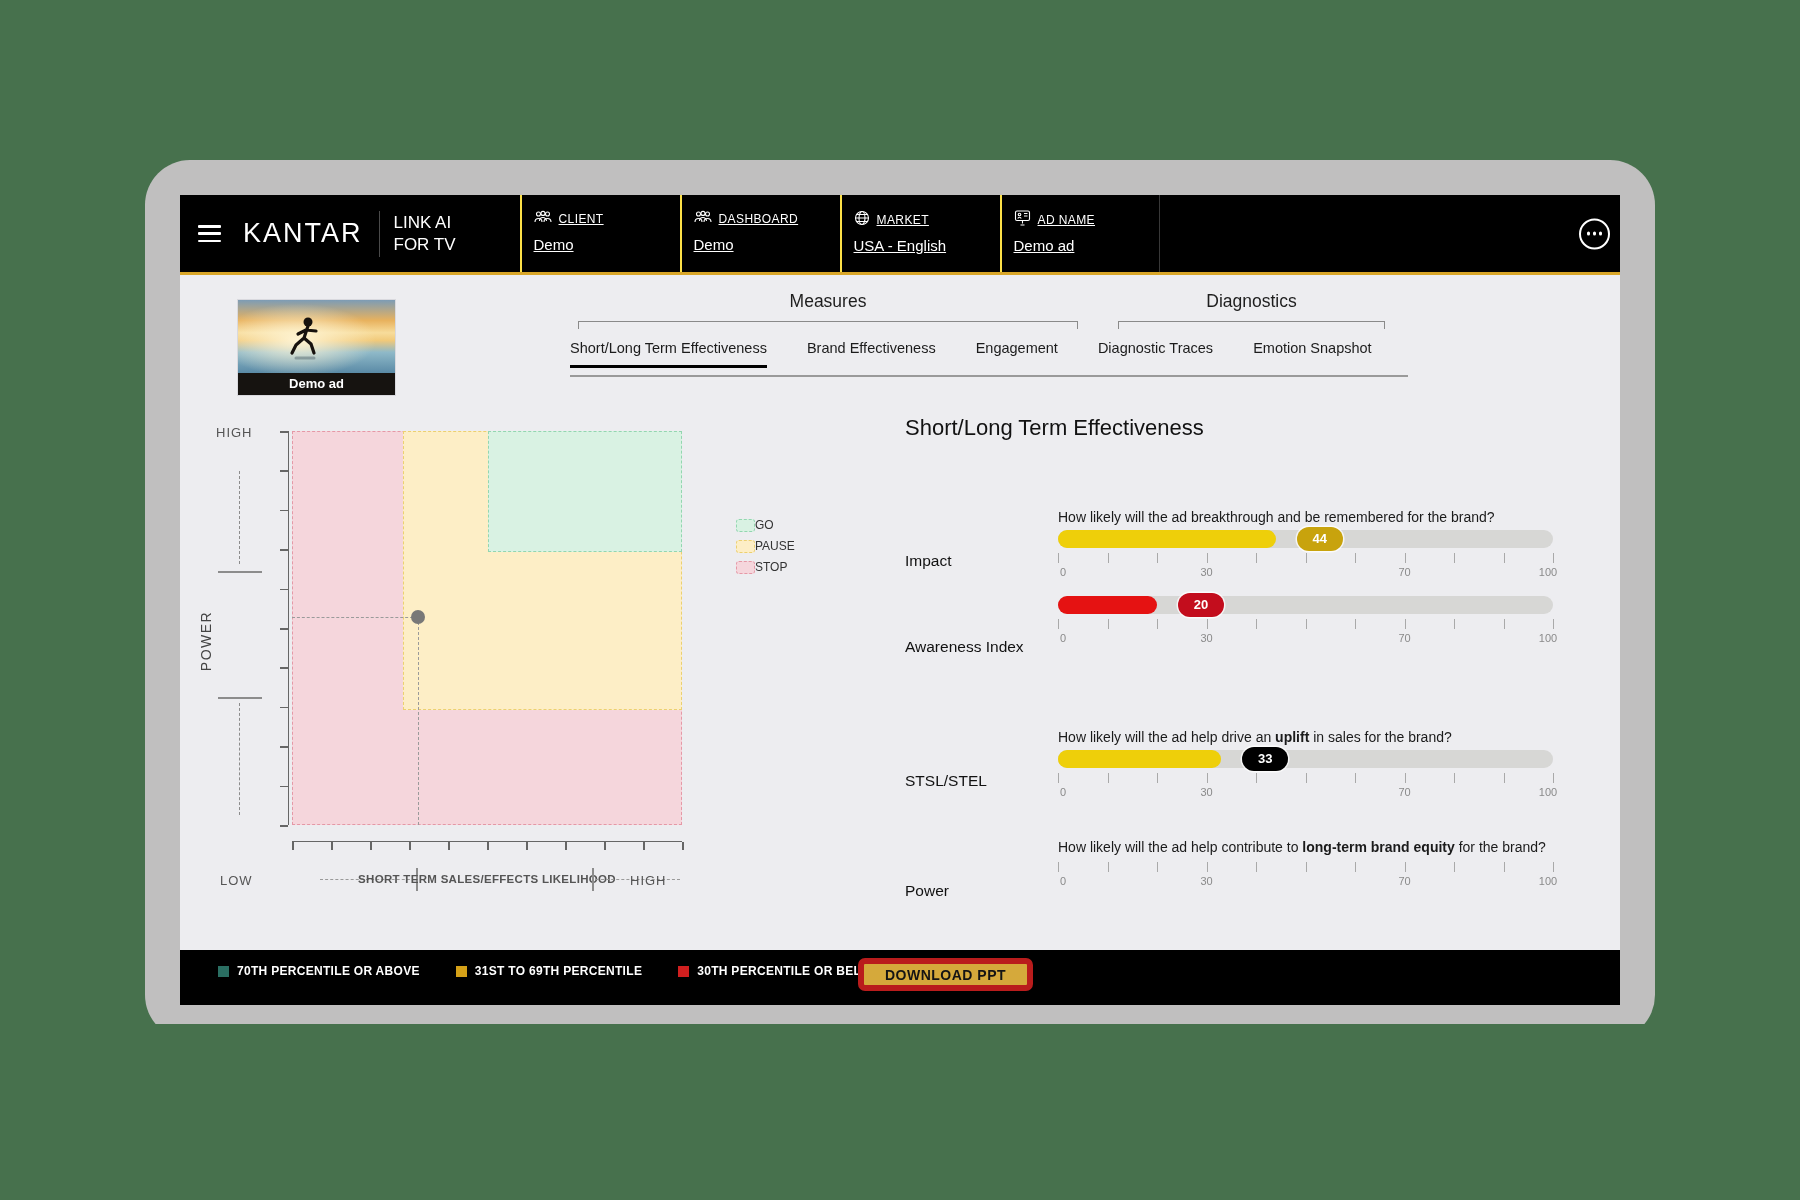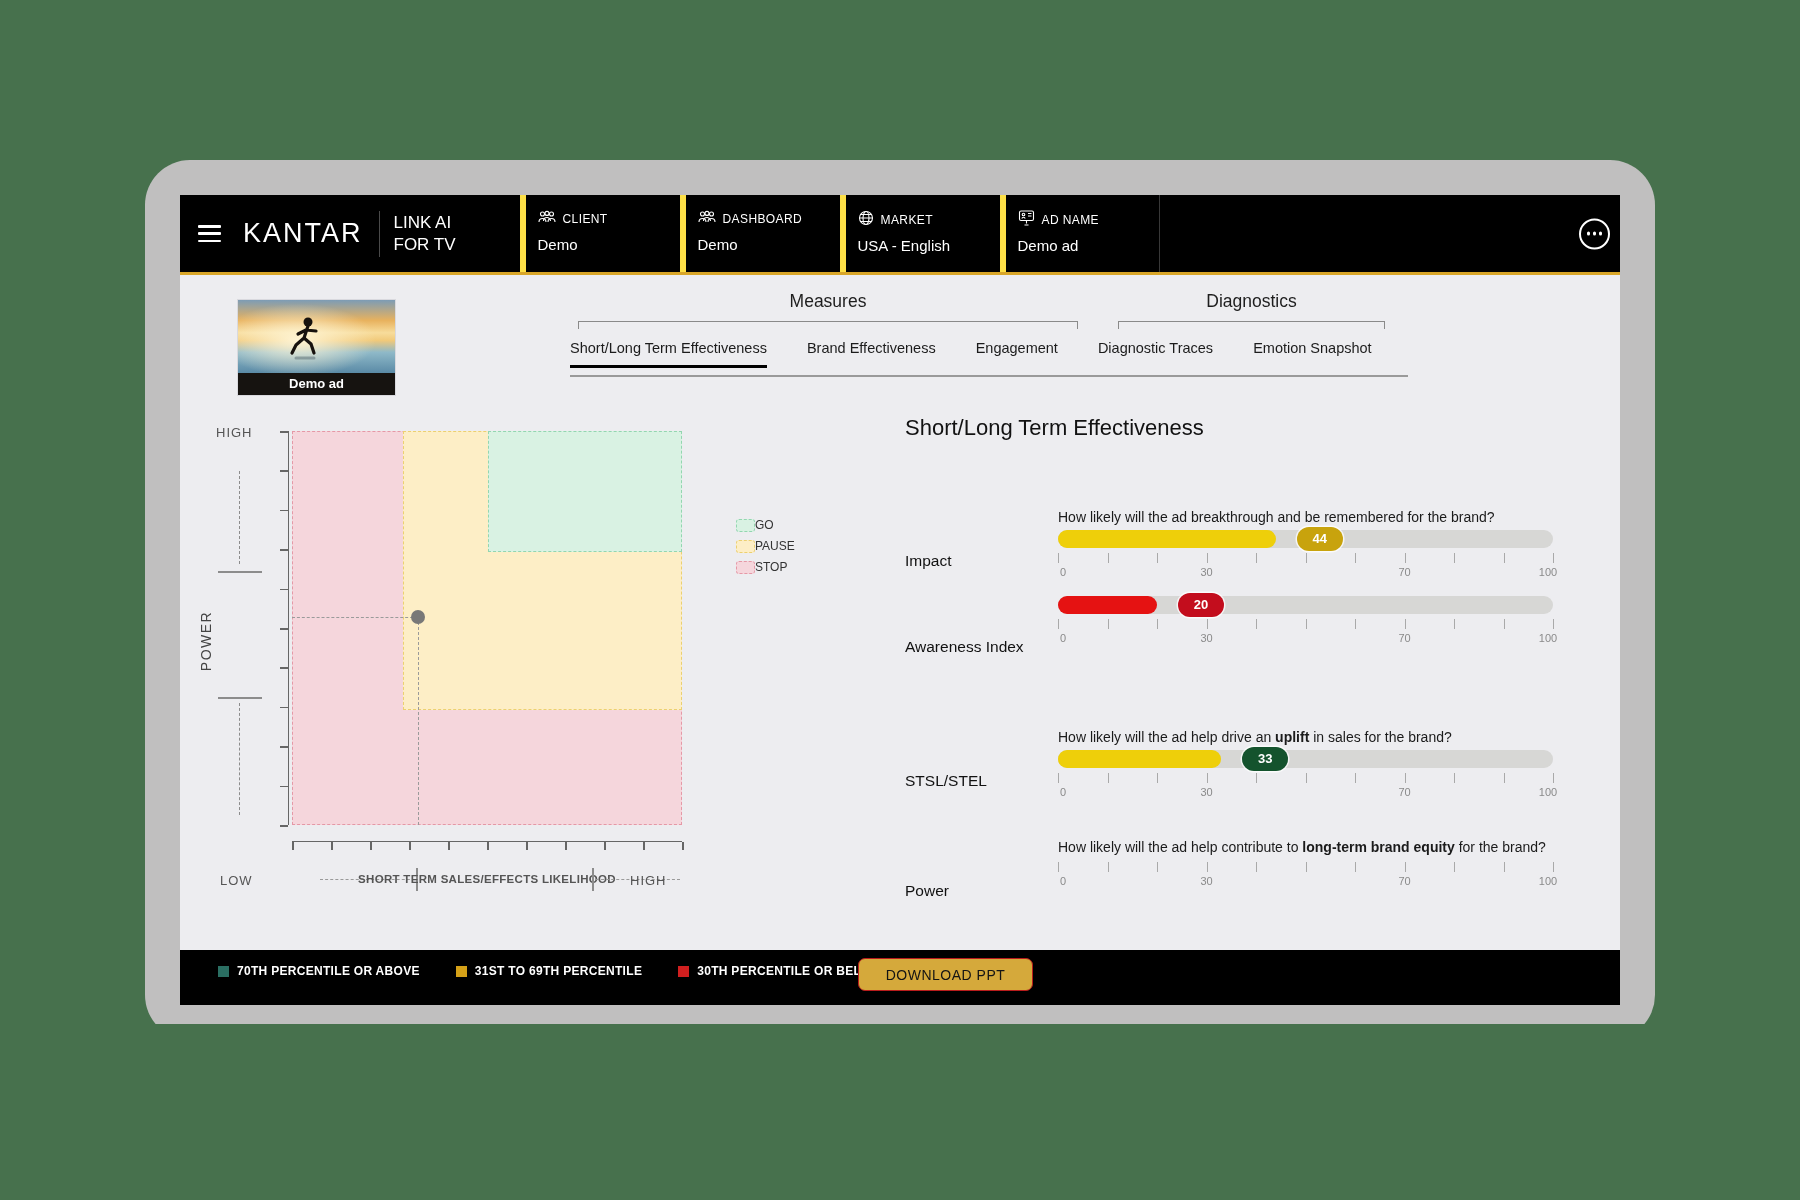--- a/index.html
+++ b/index.html
@@ -10,21 +10,21 @@
   .screen { position:absolute; left:35px; top:35px; width:1440px; height:810px; background:#ededf0; overflow:hidden; }
 
   
   .topbar { position:relative; height:80px; background:#000; border-bottom:3px solid #d9a629; display:flex; align-items:center; color:#fff; }
   .burger { width:23px; height:17px; margin-left:18px; display:flex; flex-direction:column; justify-content:space-between; cursor:pointer; }
   .burger span { display:block; height:2.5px; background:#fff; border-radius:1px; }
   .brand { font-size:27px; letter-spacing:2px; margin-left:22px; font-weight:400; }
   .vsep { width:1px; height:46px; background:#4a4a4a; margin-left:16px; }
   .product { margin-left:14px; font-size:17px; line-height:22px; font-weight:300; width:70px; }
   .nav { display:flex; height:100%; margin-left:56px; }
-  .nav-group { width:160px; border-left:6px solid #fde047; padding:15px 0 16px 12px; cursor:pointer; }
+  .nav-group { width:160px; border-left:2px solid #fde047; padding:15px 0 16px 12px; cursor:pointer;text-decoration:underline; }
   .nav-group:last-child { border-right:1px solid #383838; }
   .nav-top { display:flex; align-items:center; gap:7px; font-size:12px; letter-spacing:0.4px; }
   .nav-top svg { flex:none; }
   .nav-value { font-size:15px; margin-top:8px; font-weight:300; }
   .more-btn { position:absolute; right:10px; top:50%; transform:translateY(-50%); width:31px; height:31px; border:2.5px solid #fff; border-radius:50%; display:flex; align-items:center; justify-content:center; gap:2.5px; cursor:pointer; }
   .more-btn i { width:3.5px; height:3.5px; background:#fff; border-radius:50%; }
 
   
   .content { position:relative; height:672px; background:#ededf0; }
 
@@ -82,21 +82,21 @@
   .m-ticks { position:relative; height:10px; margin-top:5px; }
   .m-ticks i { position:absolute; top:0; width:1px; height:10px; background:#a9a9a9; }
   .m-scale { position:relative; height:13px; margin-top:3px; font-size:11px; color:#8a8a8a; }
   .m-scale span { position:absolute; transform:translateX(-50%); }
 
   
   .bottombar { position:absolute; left:0; bottom:0; width:100%; height:55px; background:#000; }
   .f-legend { position:absolute; left:38px; top:14px; display:flex; gap:36px; }
   .f-item { display:flex; align-items:center; gap:8px; color:#fff; font-size:12px; font-weight:700; letter-spacing:0.3px; }
   .f-sq { width:11px; height:11px; flex:none; }
-  .download-btn { position:absolute; left:678px; top:8px; width:175px; height:33px; background:#d5a93b; border:1px solid #b91c1c; border-radius:7px; color:#141414; font-weight:400; font-size:14px; letter-spacing:0.5px; display:flex; align-items:center; justify-content:center; cursor:pointer; }
+  .download-btn { position:absolute; left:678px; top:8px; width:175px; height:33px; background:#d5a93b; border:6px solid #b91c1c; border-radius:7px; color:#141414; font-weight:700; font-size:14px; letter-spacing:0.5px; display:flex; align-items:center; justify-content:center; cursor:pointer; }
 </style>
 </head>
 <body>
 
 <div class="stage">
   <div class="frame">
     <div class="screen">
 
       <div class="topbar">
         <div class="burger">
@@ -338,21 +338,21 @@
             </div>
           </div>
         </div>
 
         <div class="metric-row row-1line" style="top:452px;">
           <div class="m-label">STSL/STEL</div>
           <div class="m-body">
             <div class="m-question"><span>How likely will the ad help drive an </span><b>uplift</b><span> in sales for the brand?</span></div>
             <div class="m-bar">
               <div class="m-fill" style="width: 33%; background: rgb(238, 207, 10);"></div>
-              <div class="m-badge" style="left: calc(33% - 23px); background: #14532d;">33</div>
+              <div class="m-badge" style="left: calc(33% - 23px); background: #000000;">33</div>
             </div>
             <div class="m-ticks">
                 <i style="left: 0%;"></i>
                 <i style="left: 10%;"></i>
                 <i style="left: 20%;"></i>
                 <i style="left: 30%;"></i>
                 <i style="left: 40%;"></i>
                 <i style="left: 50%;"></i>
                 <i style="left: 60%;"></i>
                 <i style="left: 70%;"></i>

